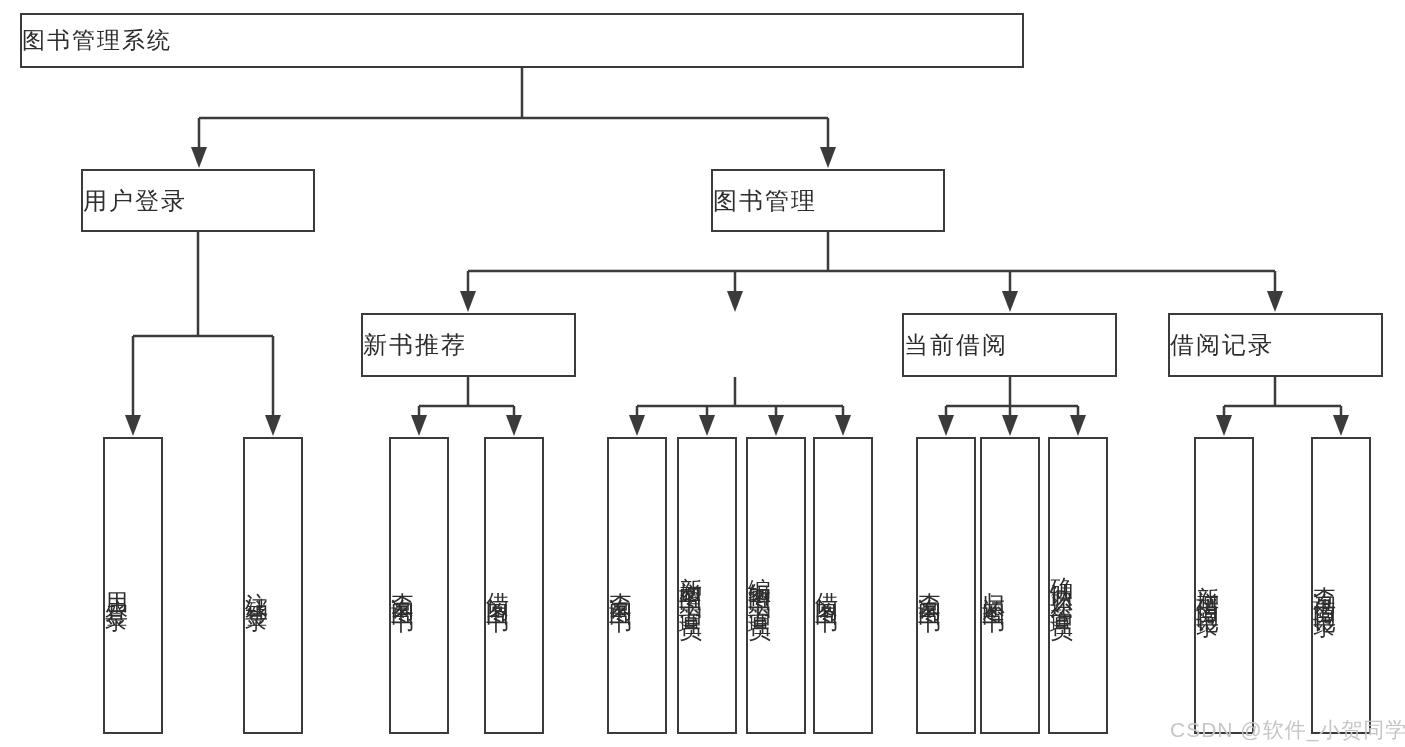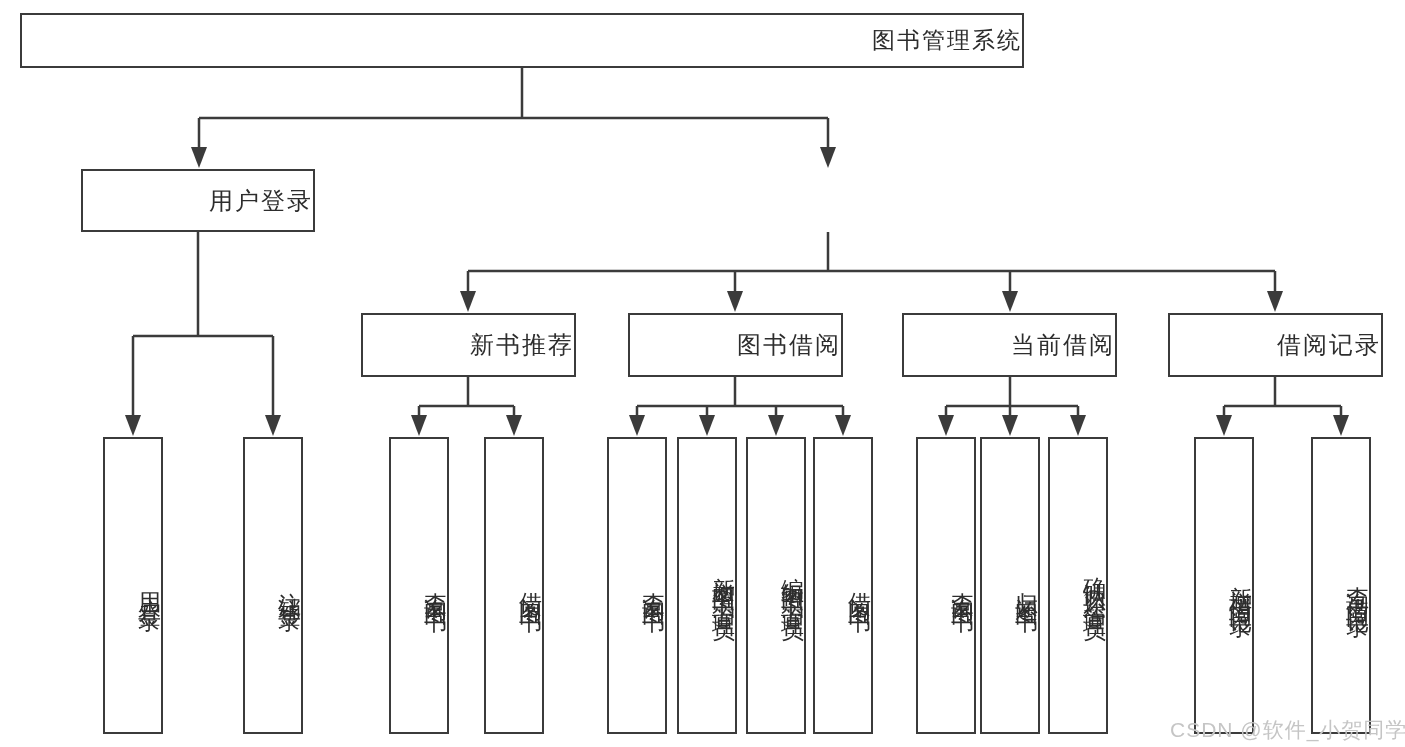--- a/index.html
+++ b/index.html
@@ -21,21 +21,21 @@
     width: 1405px; height: 747px;
     z-index: 1;
   }
   .box {
     position: absolute;
     box-sizing: border-box;
     border: 2.5px solid #3b3b3b;
     background: #ffffff;
     display: flex;
     align-items: center;
-    justify-content: flex-end;
+    justify-content: flex-start;
     color: #2d2d2d;
     z-index: 2;
   }
   .h-label {
     font-size: 24px;
     letter-spacing: 2px;
     white-space: nowrap;
   }
   .root-box .h-label { font-size: 23px; }
   .l2 { top: 169px; width: 234px; height: 63px; }
@@ -105,26 +105,26 @@
     </g>
   </svg>
 
   <div class="box root-box" style="left:20px;top:13px;width:1004px;height:55px">
     <span class="h-label">图书管理系统</span>
   </div>
 
   <div class="box l2" style="left:81px">
     <span class="h-label">用户登录</span>
   </div>
+  <div class="box l2" style="left:711px">
+    <span class="h-label">图书管理</span>
+  </div>
 
   <div class="box l3" style="left:361px">
     <span class="h-label">新书推荐</span>
-  </div>
-  <div class="box l3" style="left:628px">
-    <span class="h-label">图书借阅</span>
   </div>
   <div class="box l3" style="left:1168px">
     <span class="h-label">借阅记录</span>
   </div>
   <div class="box l3" style="left:902px">
     <span class="h-label">当前借阅</span>
   </div>
 
   <div class="box leaf" style="left:103px">
     <span class="v-label">用户登录</span>

